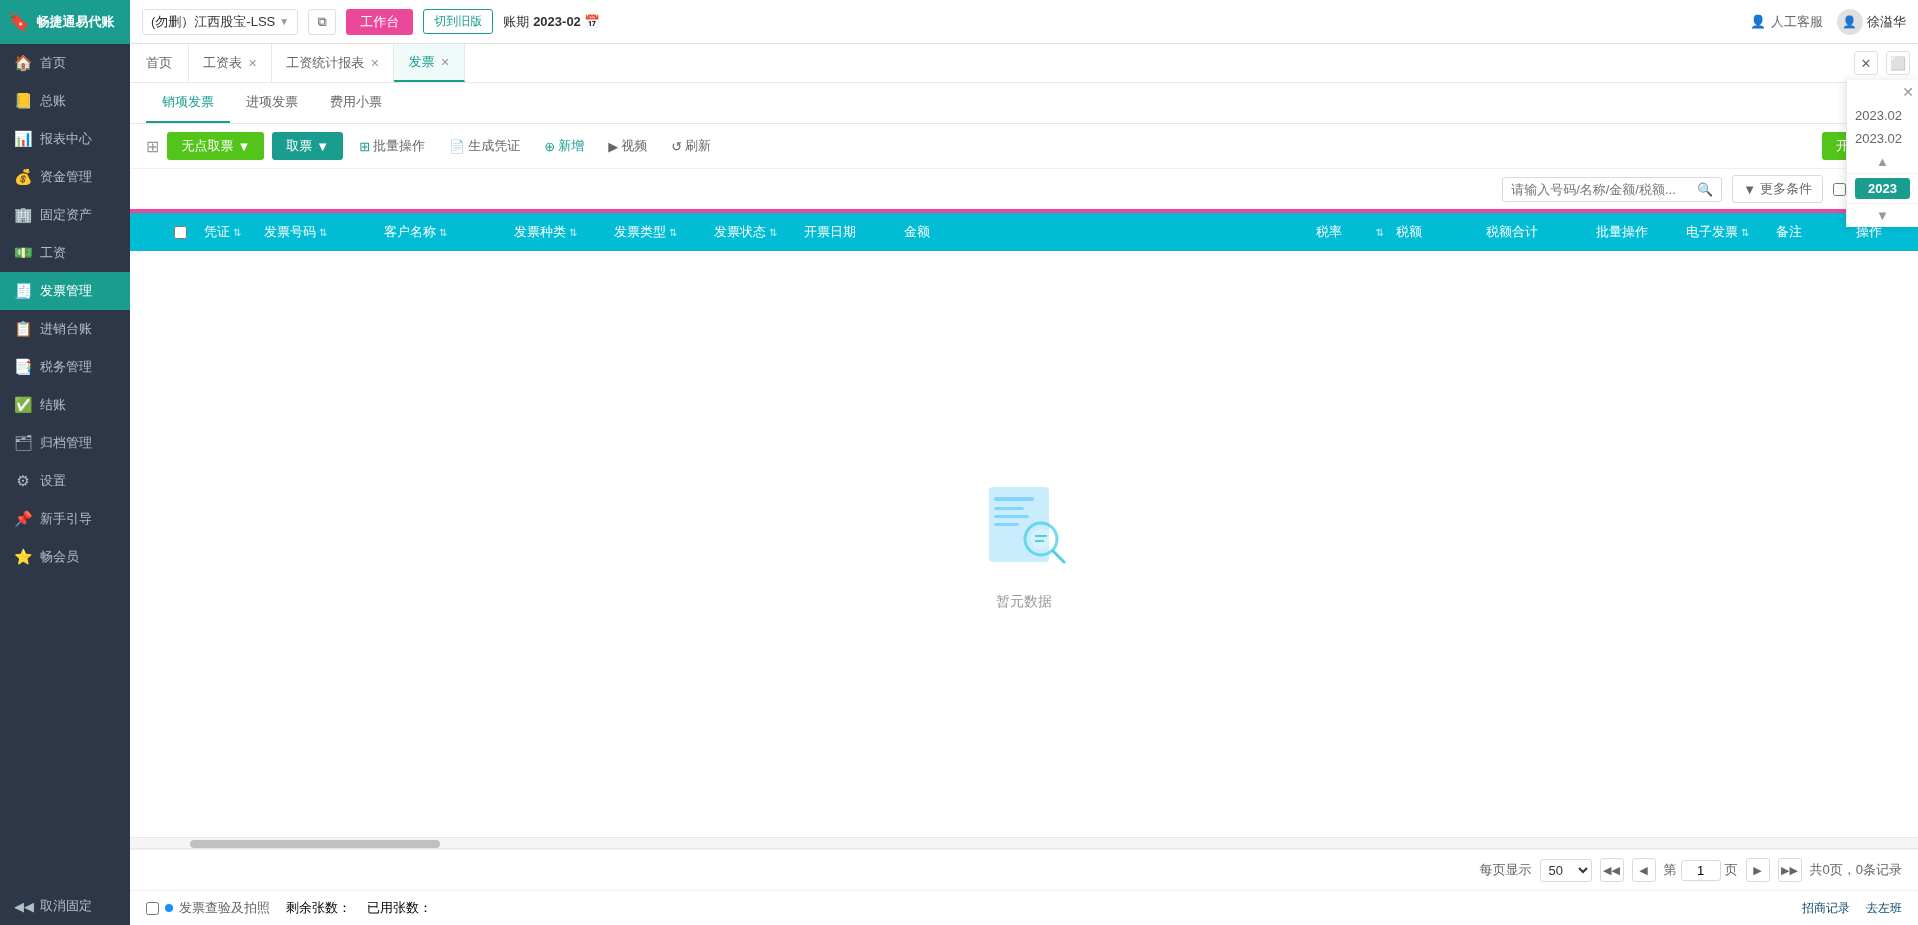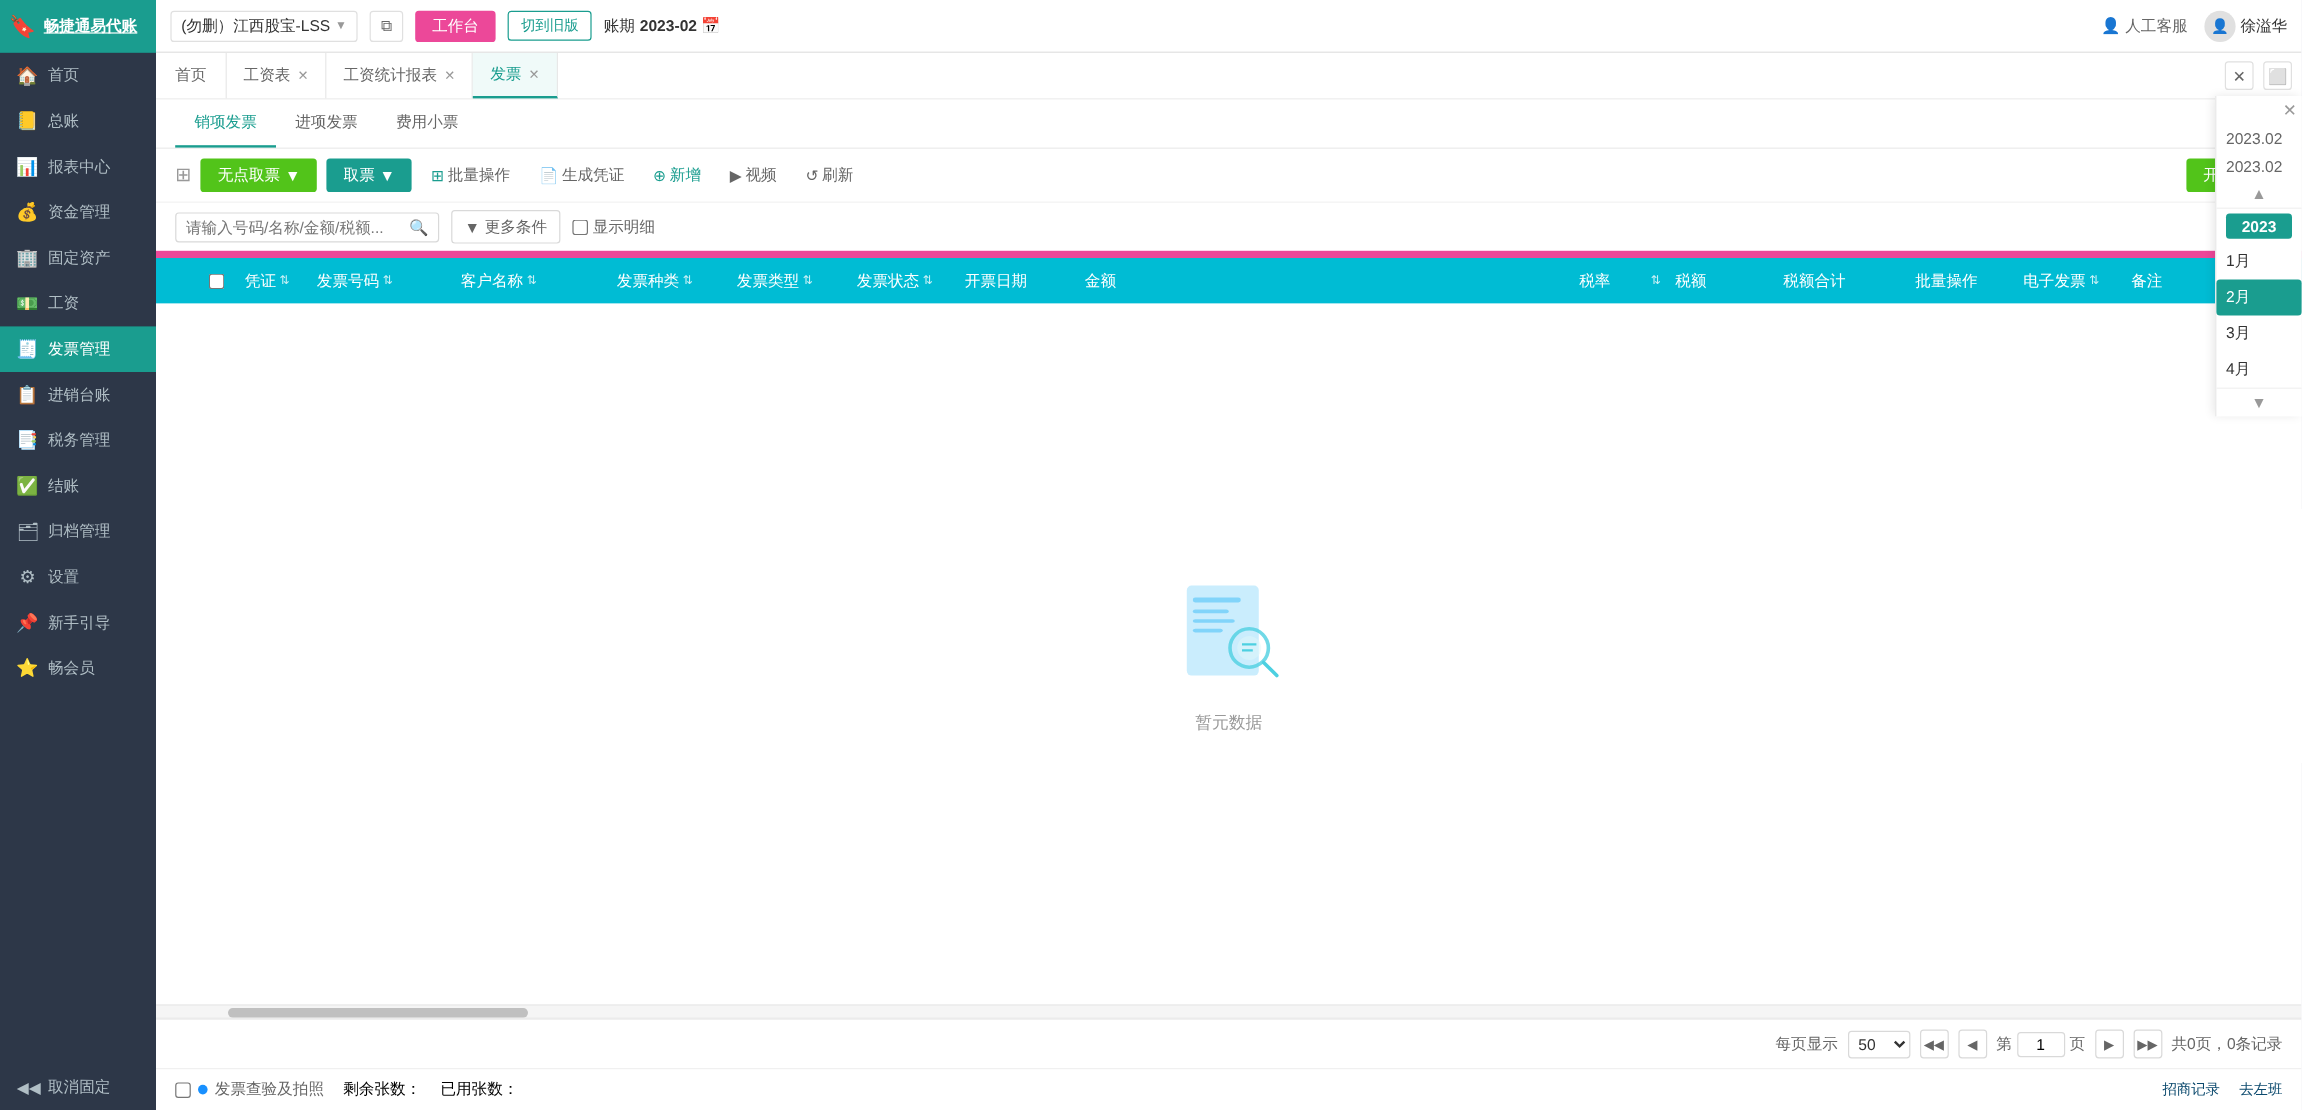--- a/index.html
+++ b/index.html
@@ -1,21 +1,21 @@
 <!DOCTYPE html>
 <html><head>
   <meta charset="utf-8">
   <style>
     * { box-sizing: border-box; margin: 0; padding: 0; font-family: "Microsoft YaHei", "PingFang SC", sans-serif; font-size: 13px; }
     body { display: flex; height: 925px; overflow: hidden; background: #f0f2f5; }
 
     
     .sidebar { width: 130px; min-width: 130px; background: #2d3748; display: flex; flex-direction: column; height: 100%; }
     .sidebar-logo { background: #1a9d8f; padding: 10px 8px; display: flex; align-items: center; gap: 6px; height: 44px; }
-    .sidebar-logo-text { color: #fff; font-size: 13px; font-weight: bold; text-decoration: underline; }
+    .sidebar-logo-text { color: #fff; font-size: 13px; font-weight: bold; }
     .sidebar-item { display: flex; align-items: center; gap: 8px; padding: 10px 14px; color: #b0bec5; cursor: pointer; transition: background 0.2s; }
     .sidebar-item.active { background: #1a9d8f; color: #fff; }
     .sidebar-item-icon { font-size: 15px; width: 18px; text-align: center; }
     .sidebar-item-label { font-size: 13px; }
     .sidebar-bottom { margin-top: auto; padding: 10px 14px; color: #b0bec5; cursor: pointer; display: flex; align-items: center; gap: 6px; font-size: 12px; }
 
     
     .main { flex: 1; display: flex; flex-direction: column; overflow: hidden; }
 
     
@@ -50,21 +50,21 @@
     .subtab.active { color: #1a9d8f; border-bottom: 2px solid #1a9d8f; }
 
     
     .toolbar { display: flex; align-items: center; gap: 8px; padding: 8px 16px; background: #fff; border-bottom: 1px solid #f0f0f0; flex-wrap: wrap; }
     .btn-green { background: #52c41a; color: #fff; border: none; padding: 5px 14px; border-radius: 3px; cursor: pointer; font-size: 13px; display: flex; align-items: center; gap: 4px; }
     .btn-cyan { background: #1a9d8f; color: #fff; border: none; padding: 5px 14px; border-radius: 3px; cursor: pointer; font-size: 13px; display: flex; align-items: center; gap: 4px; }
     .btn-text { background: none; border: none; color: #666; cursor: pointer; font-size: 13px; padding: 5px 8px; display: flex; align-items: center; gap: 3px; }
     .btn-text-blue { background: none; border: none; color: #1a9d8f; cursor: pointer; font-size: 13px; padding: 5px 8px; display: flex; align-items: center; gap: 3px; }
 
     
-    .filterbar { display: flex; align-items: center; gap: 10px; padding: 6px 16px; background: #fff; border-bottom: 6px solid #ec4899; }
+    .filterbar { display: flex; align-items: center; gap: 10px; padding: 6px 16px; background: #fff; border-bottom: 4px solid #ec4899; justify-content: flex-end; }
     .search-input-wrap { display: flex; align-items: center; border: 1px solid #d9d9d9; border-radius: 3px; padding: 4px 8px; gap: 6px; width: 220px; }
     .search-input-wrap input { border: none; outline: none; font-size: 13px; color: #999; width: 100%; background: transparent; }
     .search-icon { color: #bbb; cursor: pointer; }
     .filter-btn { display: flex; align-items: center; gap: 4px; color: #666; cursor: pointer; font-size: 13px; border: 1px solid #d9d9d9; padding: 4px 10px; border-radius: 3px; background: #fff; }
     .checkbox-wrap { display: flex; align-items: center; gap: 4px; color: #666; cursor: pointer; font-size: 13px; }
 
     
     .table-header { background: #00bcd4; display: flex; align-items: center; min-height: 38px; padding: 0 8px; }
     .th { color: #fff; font-size: 12px; padding: 0 6px; display: flex; align-items: center; gap: 3px; white-space: nowrap; }
     .th-checkbox { width: 30px; }
@@ -447,29 +447,15 @@
 
   <div class="date-scroll-up">▲</div>
 
 
   <div style="padding:2px 4px;">
     <div class="date-month current-year-label">
       <span>2023</span>
     </div>
   </div>
 
-  <div>
-    <div class="date-month">
-      <span>1月</span>
-    </div>
-    <div class="date-month active">
-      <span>2月</span>
-    </div>
-    <div class="date-month">
-      <span>3月</span>
-    </div>
-    <div class="date-month">
-      <span>4月</span>
-    </div>
-  </div>
 
   <div class="date-scroll-down">▼</div>
 </div>
 
 </body></html>

